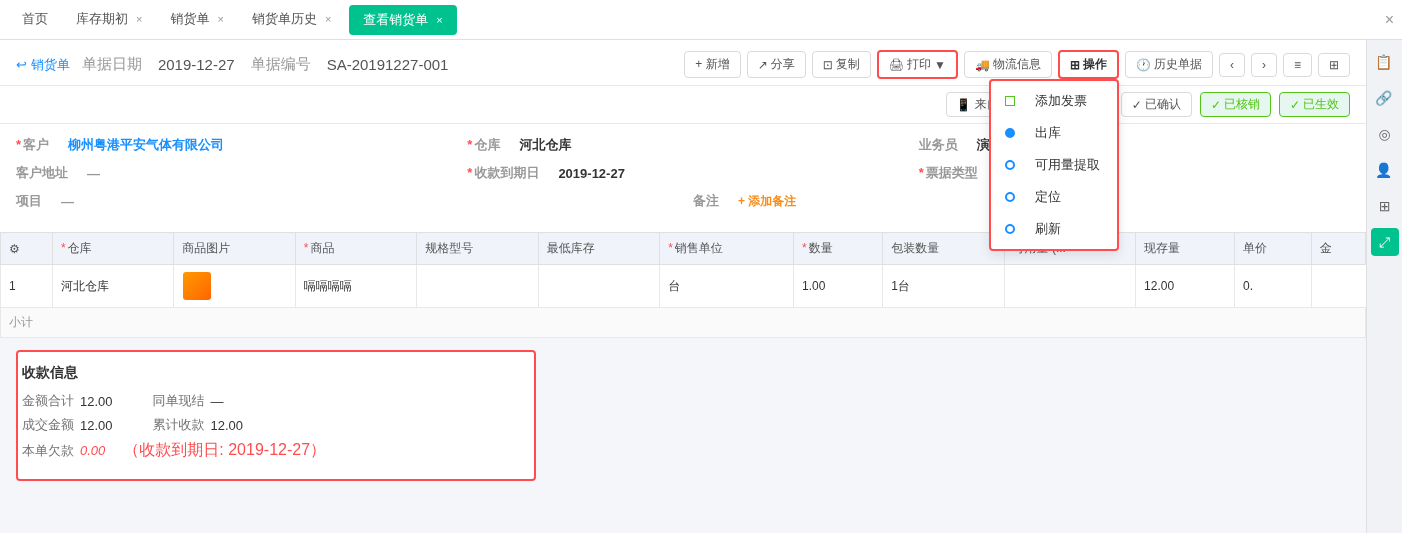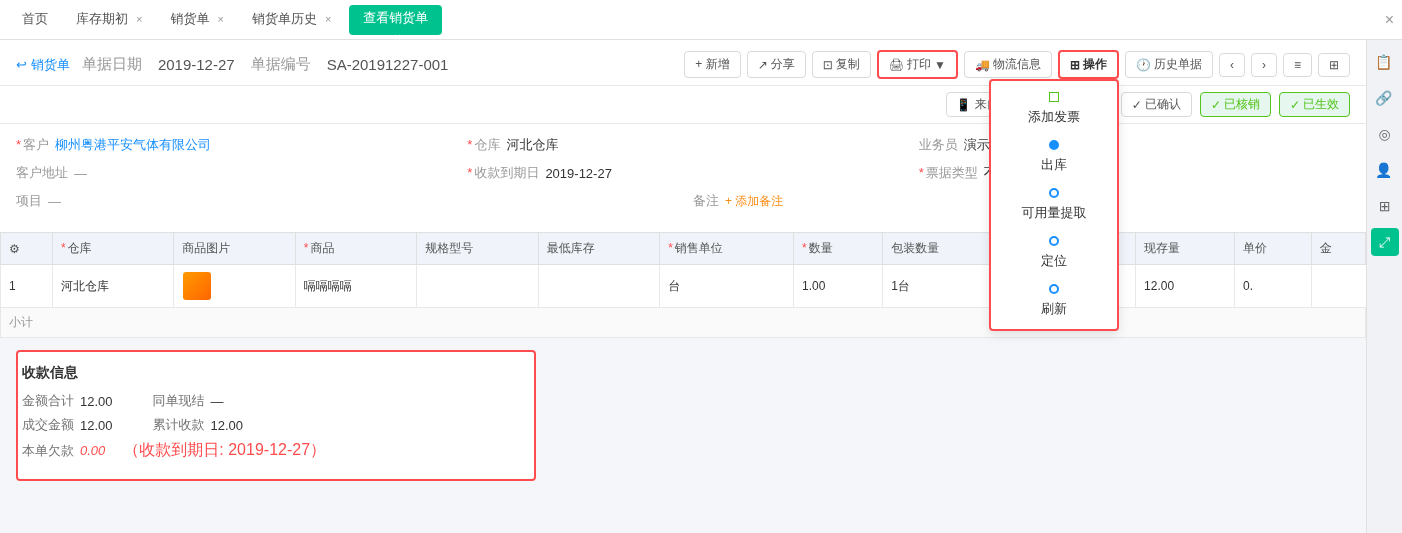--- a/index.html
+++ b/index.html
@@ -10,21 +10,21 @@
       display: flex; align-items: center; background: #fff;
       border-bottom: 1px solid #e0e0e0; padding: 0 8px;
       height: 40px; position: relative;
     }
     .tab-item {
       display: flex; align-items: center; padding: 0 14px; height: 40px;
       cursor: pointer; font-size: 13px; color: #555; border-bottom: 2px solid transparent;
       white-space: nowrap; gap: 4px;
     }
     .tab-item .close-x { color: #999; font-size: 11px; cursor: pointer; margin-left: 4px; }
-    .tab-item.highlight { background: #00c28e; color: #fff; border-radius: 4px; border-bottom: none; padding: 4px 14px; height: 30px; margin: 5px 4px; flex-direction: column; }
+    .tab-item.highlight { background: #00c28e; color: #fff; border-radius: 4px; border-bottom: none; padding: 4px 14px; height: 30px; margin: 5px 4px; }
     .tab-item.highlight .close-x { color: #fff; }
     .tab-close-btn {
       position: absolute; right: 8px; top: 50%; transform: translateY(-50%);
       font-size: 16px; cursor: pointer; color: #999;
     }
 
     
     .main-container { display: flex; height: calc(533px - 40px); overflow: hidden; }
 
     
@@ -65,21 +65,21 @@
     .small-btn {
       display: flex; align-items: center; gap: 3px; padding: 3px 10px;
       border: 1px solid #d9d9d9; border-radius: 4px; background: #fff;
       cursor: pointer; font-size: 12px; color: #555;
     }
     .small-btn.orange { border-color: #fa8c16; color: #fa8c16; }
 
     
     .form-area { background: #fff; padding: 12px 16px; }
     .form-row { display: flex; align-items: center; margin-bottom: 10px; gap: 20px; }
-    .field-group { display: flex; align-items: center; gap: 6px; flex: 1; }
+    .field-group { display: flex; align-items: center; gap: 19px; flex: 1; font-weight: bold; }
     .field-label { color: #999; white-space: nowrap; font-size: 13px; }
     .field-required { color: #ff4d4f; margin-right: 2px; }
     .field-value { color: #333; font-size: 13px; }
     .field-value.link { color: #1890ff; cursor: pointer; }
     .add-note { color: #fa8c16; cursor: pointer; font-size: 12px; }
     .dash { color: #999; }
 
     
     .table-wrapper { background: #fff; margin: 0; overflow-x: auto; }
     table { width: 100%; border-collapse: collapse; font-size: 12px; }
@@ -121,22 +121,22 @@
     .sidebar-icon.accent { background: #00c28e; color: #fff; border-radius: 4px; }
 
     
     .operations-menu {
       position: absolute; top: 100%; right: 0; background: #fff;
       border: 2px solid #ff4d4f; border-radius: 4px; z-index: 100;
       min-width: 130px; box-shadow: 0 4px 12px rgba(0,0,0,0.1);
       padding: 4px 0;
     }
     .operations-menu .menu-item {
-      display: flex; align-items: center; gap: 6px; padding: 7px 14px;
-      cursor: pointer; font-size: 13px; color: #333; flex-direction: column;
+      display: flex; align-items: center; gap: 20px; padding: 7px 14px;
+      cursor: pointer; font-size: 13px; color: #333;
     }
     .dot-radio { width: 10px; height: 10px; border: 2px solid #1890ff; border-radius: 50%; }
     .menu-icon-sq { width: 10px; height: 10px; border: 1px solid #52c41a; background: #fff; display: inline-block; }
   </style>
 </head>
 <body>
 
 <div class="tab-bar">
   <div class="tab-item">
     <span>首页</span>

